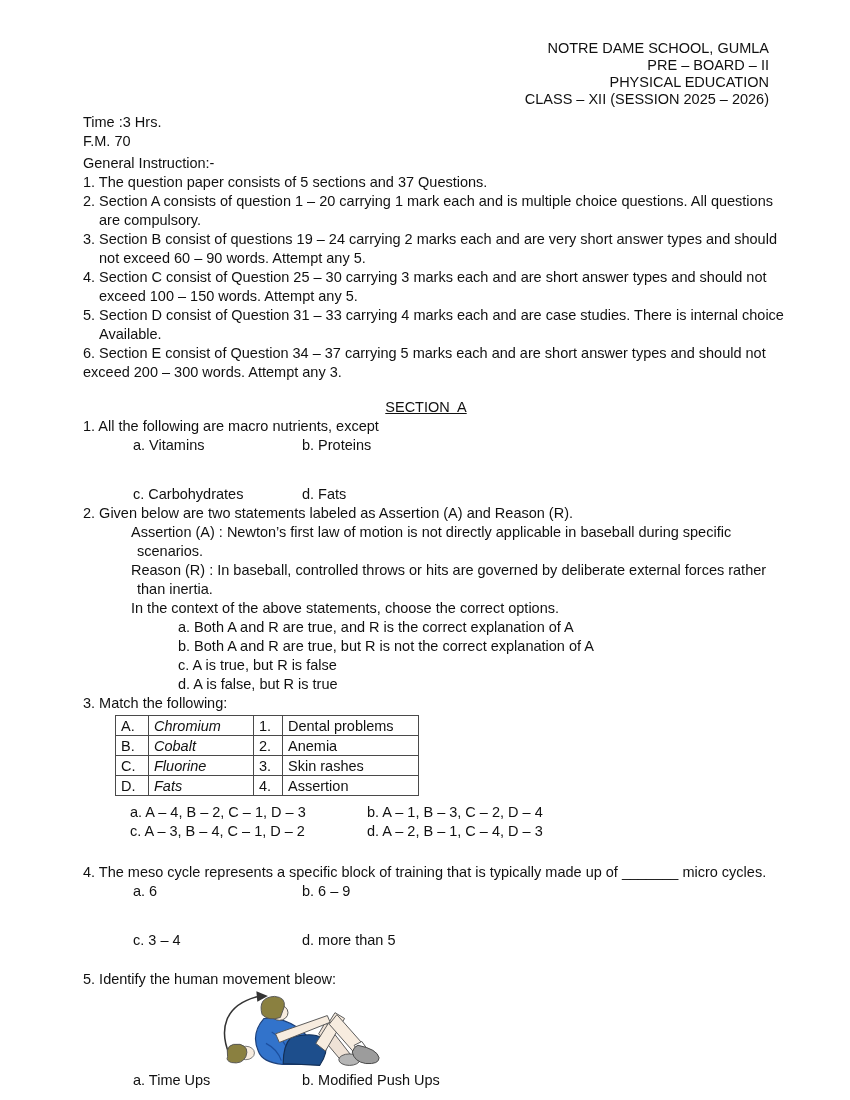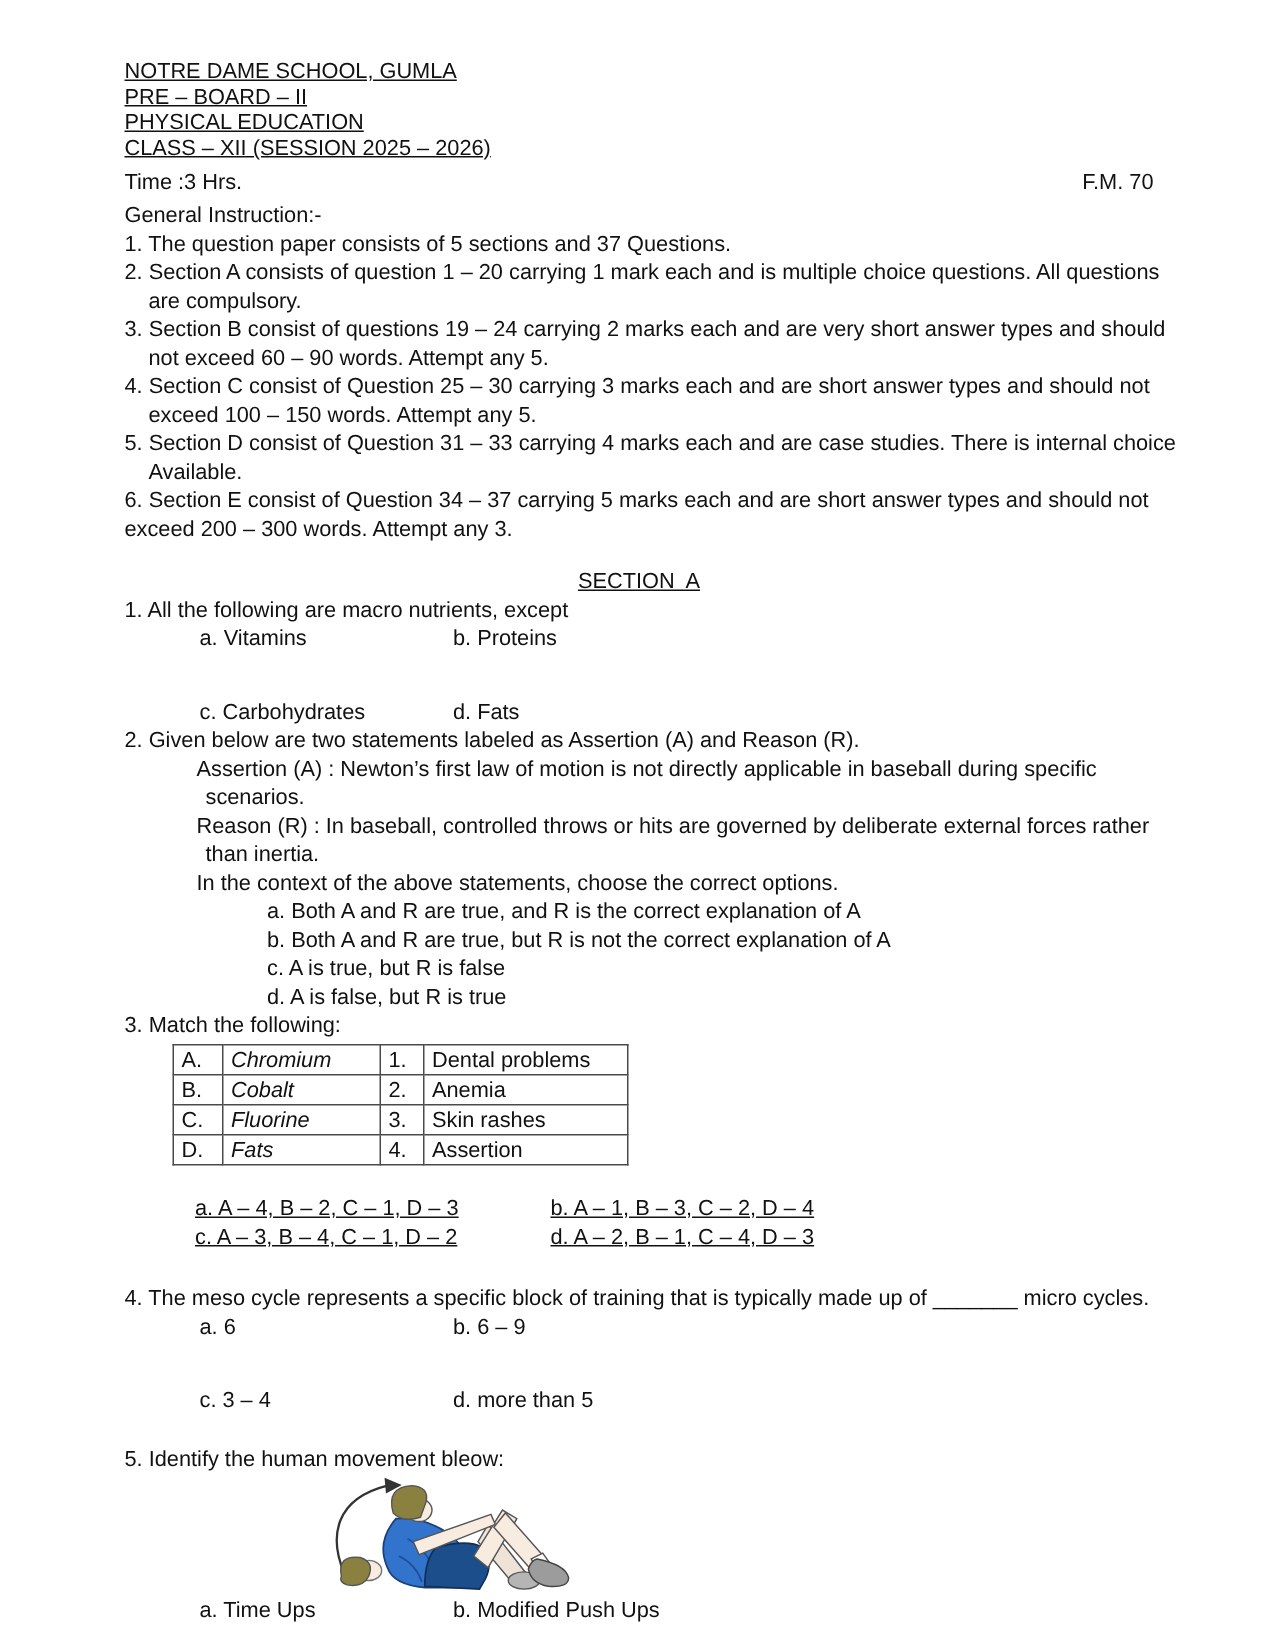--- a/index.html
+++ b/index.html
@@ -16,26 +16,27 @@
     height: 1100px;
     background: #fff;
     overflow: hidden;
   }
   .content {
     position: absolute;
     left: 83px;
     top: 40px;
     width: 686px;
   }
-  .hdr { text-align: left; line-height: 17px; text-decoration: underline; }
+  .hdr { text-align: right; line-height: 17px; }
   .meta {
     display: flex;
     justify-content: space-between;
     line-height: 19px;
     margin-top: 5px;
+    flex-direction: column;
   }
   .line { line-height: 19px; white-space: nowrap; }
   .cont  { padding-left: 16px; }
   .gi    { margin-top: 3px; }
   .section-title {
     text-align: center;
     margin-top: 16px;
     line-height: 19px;
     text-decoration: underline;
     white-space: pre;
@@ -63,23 +64,22 @@
     white-space: nowrap;
   }
   .match-table .c1 { width: 33px; }
   .match-table .c2 { width: 105px; font-style: italic; }
   .match-table .c3 { width: 29px; }
   .match-table .c4 { width: 136px; }
   .q3opts {
     display: grid;
     grid-template-columns: 237px auto;
     margin-left: 47px;
-    margin-top: 20px;
+    margin-top: 7px;
     width: max-content;
-    text-decoration: underline;
   }
   .mt20 { margin-top: 20px; }
   .mt22 { margin-top: 22px; }
   .figure-wrap { margin-left: 135px; height: 80px; }
   svg { display: block; }
 </style>
 </head>
 <body>
 
 <div class="page">

